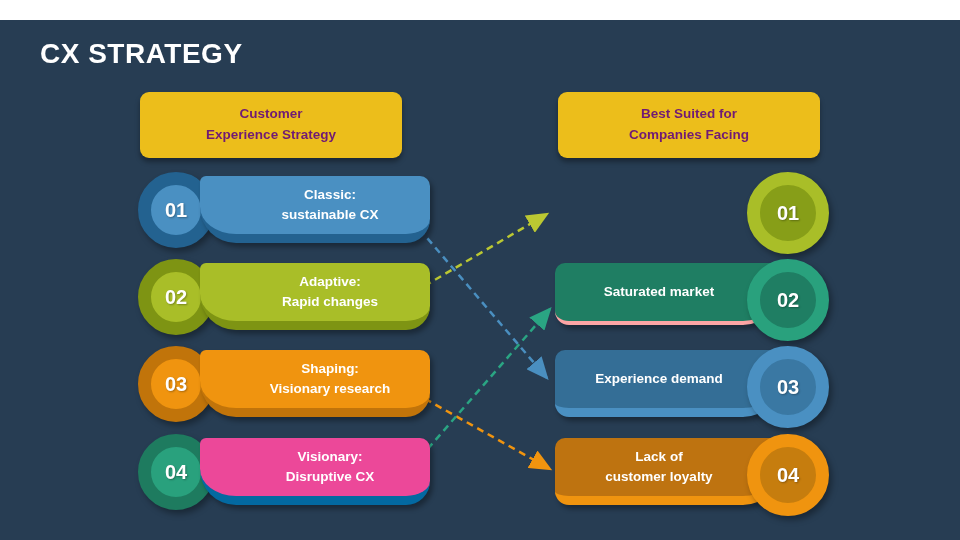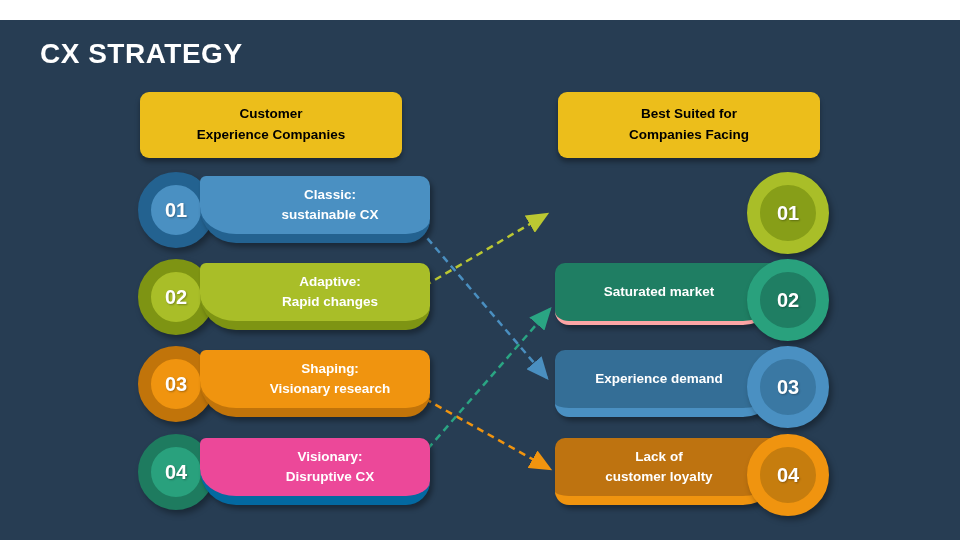--- a/index.html
+++ b/index.html
@@ -2,21 +2,21 @@
 <html><head>
 <meta charset="utf-8">
 <style>
   html,body{margin:0;padding:0;}
   body{font-family:"Liberation Sans",sans-serif;}
   .slide{position:relative;width:960px;height:540px;background:#273D53;overflow:hidden;margin-top:20px;}
 
   .title{position:absolute;left:40px;top:18px;color:#fff;font-size:28px;font-weight:bold;letter-spacing:.5px;}
 
   .col-header{position:absolute;top:72px;width:262px;height:66px;background:#ECBE1B;border-radius:9px;
-    color:#000000;font-weight:bold;font-size:13.5px;line-height:1.55;text-align:center;
+    color:#701a75;font-weight:bold;font-size:13.5px;line-height:1.55;text-align:center;
     display:flex;flex-direction:column;justify-content:center;
     box-shadow:0 4px 5px rgba(0,0,0,.35);}
   .col-header.left{left:140px;}
   .col-header.right{left:558px;}
 
   .row{position:absolute;width:290px;height:82px;}
   .row.l{left:138px;}
   .row.r{left:555px;}
   .r1{top:152px;} .r2{top:239px;} .r3{top:326px;} .r4{top:414px;}
 
@@ -76,21 +76,21 @@
       </marker>
     </defs>
     <line x1="404" y1="191" x2="547" y2="358" stroke-width="2.5" stroke-dasharray="7 5" marker-end="url(#ah0)" stroke="#4A8FC0"></line>
     <line x1="404" y1="278" x2="547" y2="194" stroke-width="2.5" stroke-dasharray="7 5" marker-end="url(#ah1)" stroke="#BBC832"></line>
     <line x1="404" y1="367" x2="550" y2="449" stroke-width="2.5" stroke-dasharray="7 5" marker-end="url(#ah2)" stroke="#F0940F"></line>
     <line x1="404" y1="456" x2="550" y2="289" stroke-width="2.5" stroke-dasharray="7 5" marker-end="url(#ah3)" stroke="#2AA583"></line>
   </svg>
 
   <div class="col-header left">
     <span>Customer</span>
-    <span>Experience Companies</span>
+    <span>Experience Strategy</span>
   </div>
   <div class="col-header right">
     <span>Best Suited for</span>
     <span>Companies Facing</span>
   </div>
 
   <div class="row l r1 t-blue-l">
     <div class="circle">
       <span class="num">01</span>
     </div>

